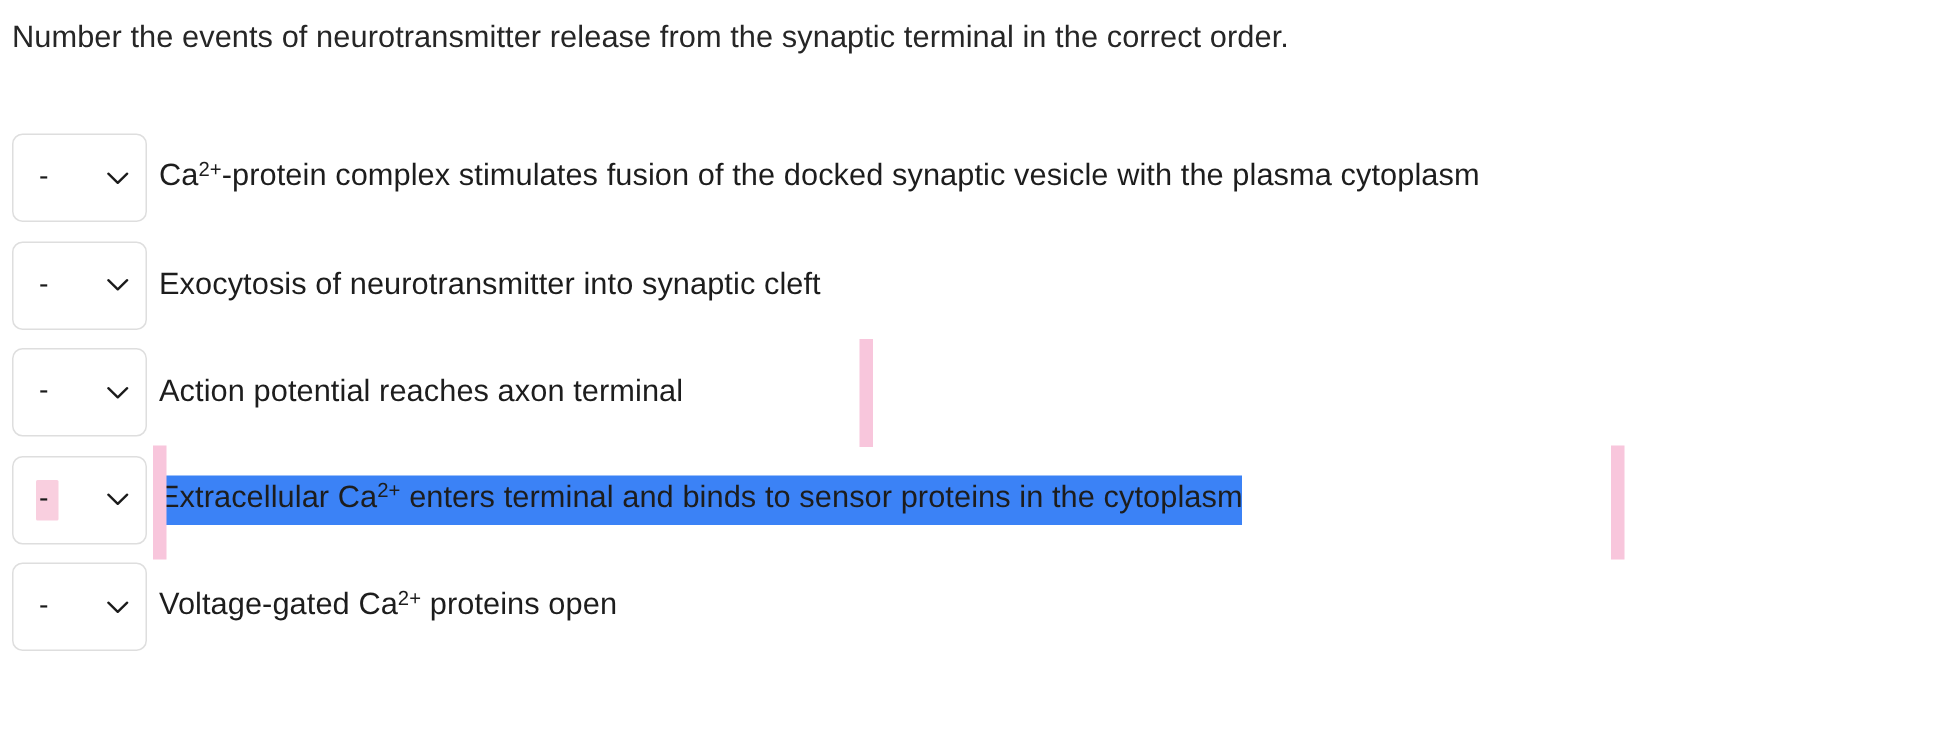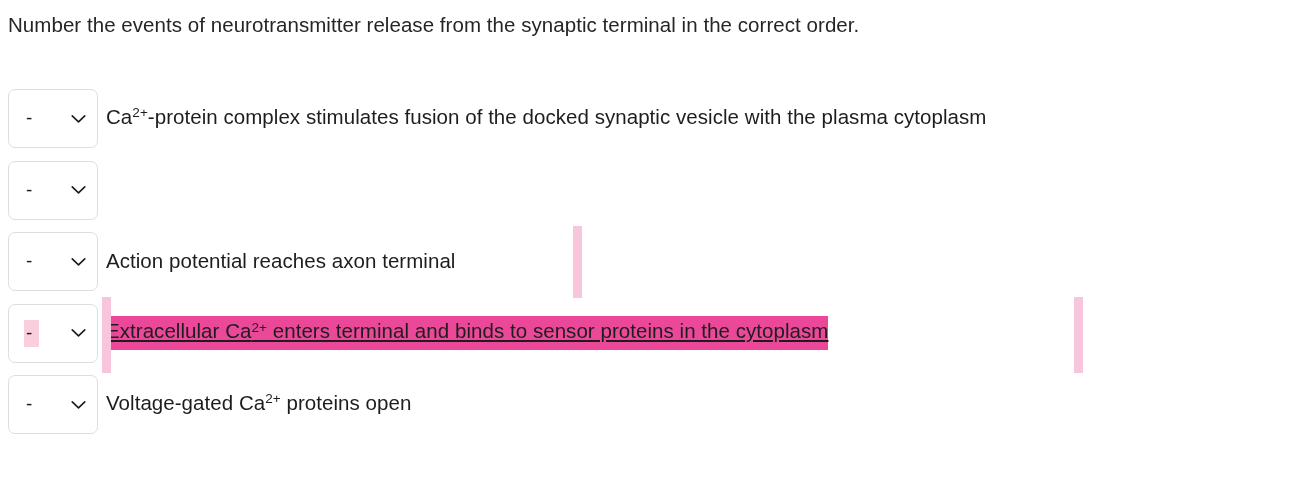--- a/index.html
+++ b/index.html
@@ -90,22 +90,21 @@
     white-space: nowrap;
     letter-spacing: 0.05px;
   }
 
   .row-label .hl {
     background: transparent;
     padding: 2px 0 3px 0;
   }
 
   .row.selected .row-label .hl {
-    background: #ec4899;
-    text-decoration: underline;
+    background: #3b82f6;
   }
 
   .row-label sup {
     font-size: 0.66em;
     vertical-align: baseline;
     position: relative;
     top: -0.46em;
   }
 
   
@@ -154,20 +153,23 @@
     </div>
     <div class="row">
       <div class="order-select">
         <span class="sel-value">-</span>
         <span class="chevron-icon">
           <svg viewBox="0 0 16 10" width="15" height="10" aria-hidden="true">
             <path d="M1.3 1.6 L8 8.1 L14.7 1.6" fill="none" stroke="#1b1b1b" stroke-width="1.7" stroke-linecap="round" stroke-linejoin="round"></path>
           </svg>
         </span>
       </div>
+      <div class="row-label">
+        <span class="hl"><span>Exocytosis of neurotransmitter into synaptic cleft</span></span>
+      </div>
     </div>
     <div class="row">
       <div class="order-select">
         <span class="sel-value">-</span>
         <span class="chevron-icon">
           <svg viewBox="0 0 16 10" width="15" height="10" aria-hidden="true">
             <path d="M1.3 1.6 L8 8.1 L14.7 1.6" fill="none" stroke="#1b1b1b" stroke-width="1.7" stroke-linecap="round" stroke-linejoin="round"></path>
           </svg>
         </span>
       </div>

